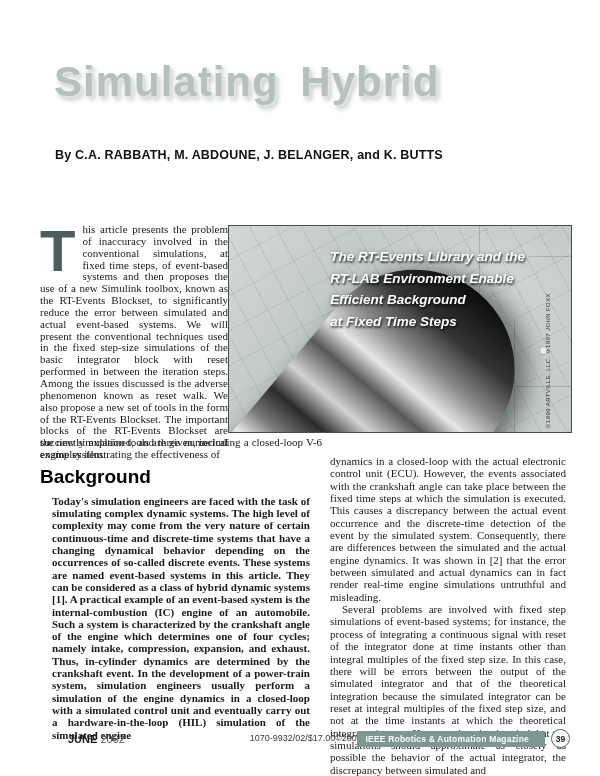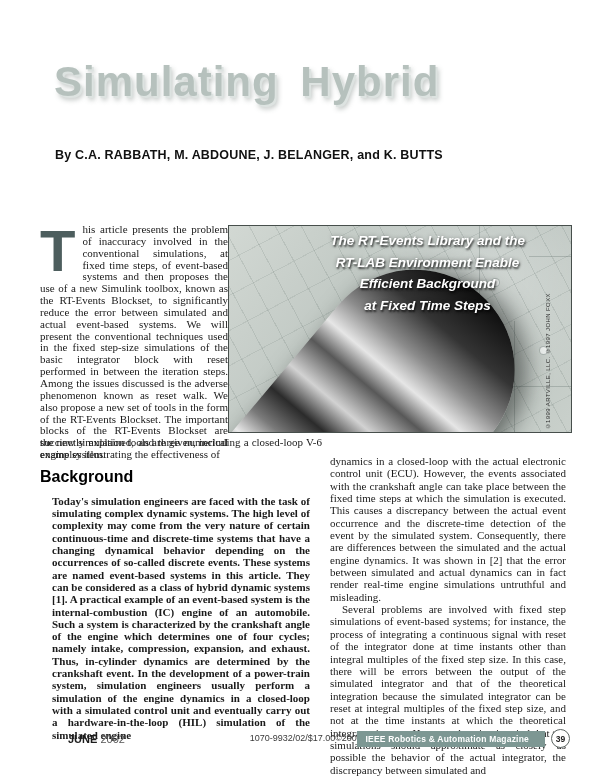--- a/index.html
+++ b/index.html
@@ -48,40 +48,40 @@
   .piston{
     position:absolute;left:-95px;top:128px;width:420px;height:200px;
     transform:rotate(-50deg);
     background:linear-gradient(90deg,#060606 0%,#181818 9%,#3d3d3d 17%,#0b0b0b 25%,
       #6f6f6f 32%,#e9e9e9 38%,#7a7a7a 44%,#2b2b2b 51%,#d2d2d2 58%,#585858 66%,
       #e6e6e6 72%,#8b8b8b 79%,#343434 88%,#0d0d0d 100%);
     border-radius:0 100px 100px 0 / 0 50% 50% 0;
     box-shadow:8px 10px 22px rgba(15,20,18,0.5);
   }
   .photo-caption{
-    position:absolute;top:4px;right:46px;z-index:5;text-align:center;
+    position:absolute;top:20px;right:46px;z-index:5;text-align:left;
     font-family:"Liberation Sans", sans-serif;font-style:italic;font-weight:bold;
     font-size:13.5px;line-height:21.5px;color:#ffffff;
     text-shadow:1px 2px 2px rgba(0,0,0,0.65), 0 0 4px rgba(0,0,0,0.35);
   }
   .photo-credit{
     position:absolute;right:20px;bottom:3px;z-index:5;
     writing-mode:vertical-rl;transform:rotate(180deg);
     font-family:"Liberation Sans", sans-serif;font-size:6px;
     letter-spacing:0.4px;color:#2c2c2c;white-space:nowrap;
   }
   
   .leftcol{
     position:absolute;left:40px;top:436px;width:282px;
     font-size:11px;line-height:12.3px;text-align:justify;
   }
   .leftcol .cont{margin:0 0 10px 0;}
   .section-heading{
     font-family:"Liberation Sans", sans-serif;font-weight:bold;
-    font-size:16px;color:#000;margin:0 0 5px 0;
+    font-size:19px;color:#000;margin:0 0 5px 0;
   }
   .leftcol .bgpara{margin:12px;font-weight:bold;}
   .rightcol{
     position:absolute;left:330px;top:455px;width:236px;
     font-size:11px;line-height:12.35px;text-align:justify;
   }
   .rightcol p{margin:0;}
   .rightcol .p2{text-indent:12px;}
   
   .footer-left{

